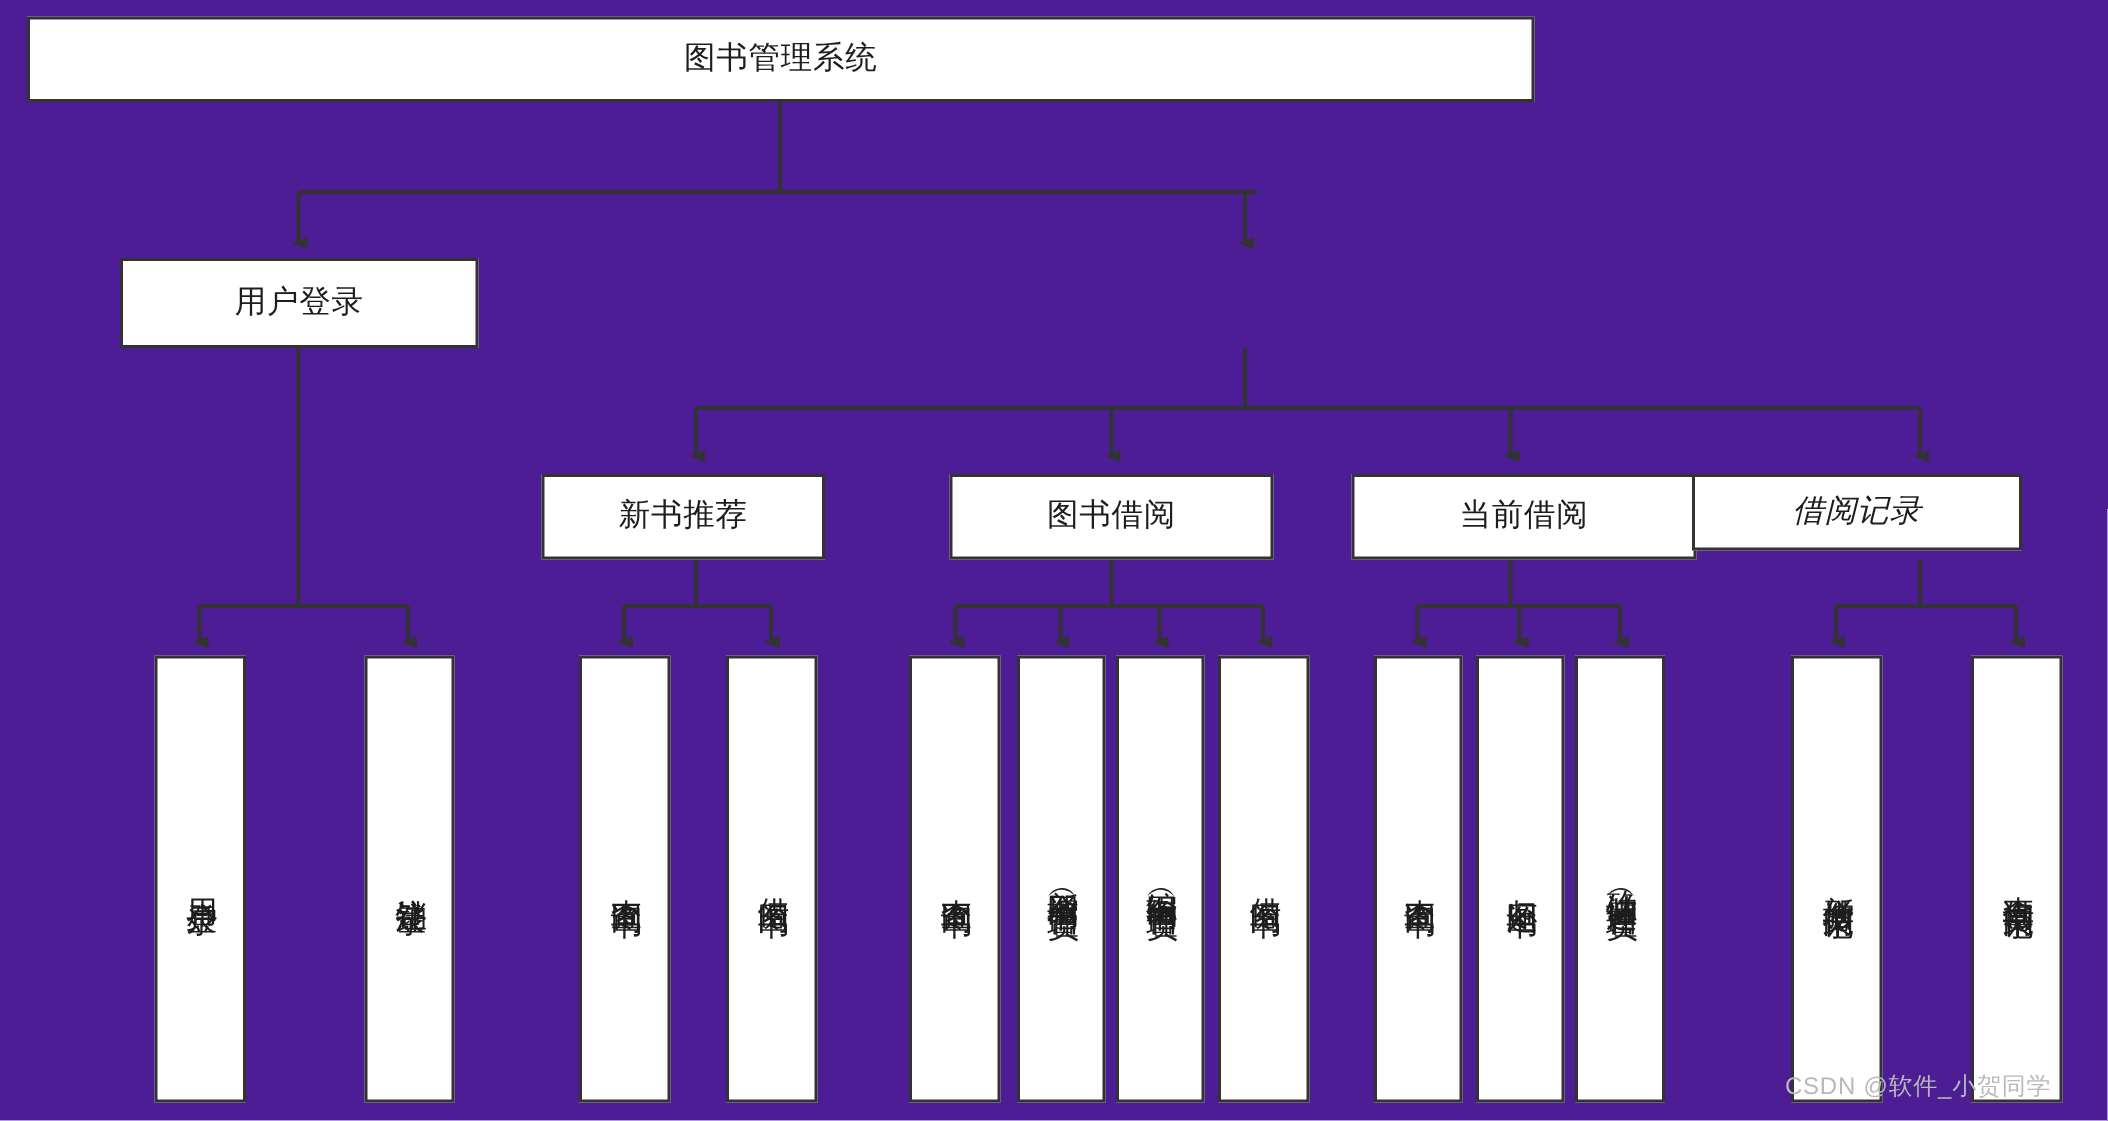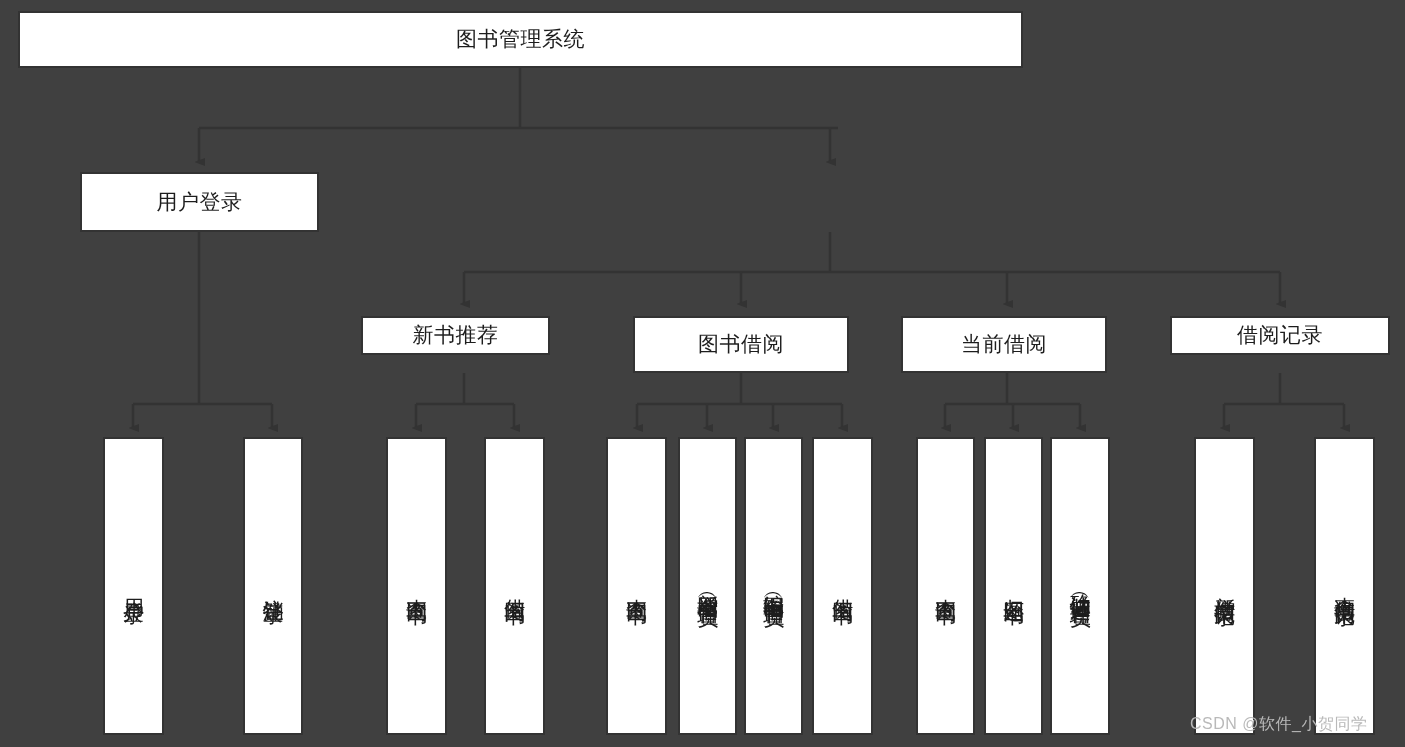--- a/index.html
+++ b/index.html
@@ -9,21 +9,21 @@
     background: #ffffff;
   }
   body {
     font-family: "Liberation Sans", "DejaVu Sans", sans-serif;
     color: #1a1a1a;
   }
   #canvas {
     position: relative;
     width: 1405px;
     height: 747px;
-    background: #404040;
+    background: #4c1d95;
     overflow: hidden;
   }
   #wires {
     position: absolute;
     left: 0;
     top: 0;
     width: 1405px;
     height: 747px;
     pointer-events: none;
   }
@@ -132,33 +132,33 @@
 
   <div class="node" style="left:18px; top:11px; width:1005px; height:57px;">
     <span class="node-label">图书管理系统</span>
   </div>
 
   <div class="node" style="left:80px; top:172px; width:239px; height:60px;">
     <span class="node-label">用户登录</span>
   </div>
 
 
-  <div class="node" style="left:361px; top:316px; width:189px; height:39px;">
+  <div class="node" style="left:361px; top:316px; width:189px; height:57px;">
     <span class="node-label">新书推荐</span>
   </div>
 
   <div class="node" style="left:633px; top:316px; width:216px; height:57px;">
     <span class="node-label">图书借阅</span>
   </div>
 
-  <div class="node" style="left:901px; top:316px; width:206px; height:57px;">
+  <div class="node" style="left:901px; top:316px; width:230px; height:57px;">
     <span class="node-label">当前借阅</span>
   </div>
 
-  <div class="node" style="left:1170px; top:316px; width:220px; height:39px;">
+  <div class="node" style="left:1128px; top:316px; width:220px; height:51px;font-style:italic;">
     <span class="node-label">借阅记录</span>
   </div>
 
   <div class="leaf" style="left:103px; top:437px; width:61px; height:298px;">
     <span class="leaf-label">用户登录</span>
   </div>
 
   <div class="leaf" style="left:243px; top:437px; width:60px; height:298px;">
     <span class="leaf-label">注销登录</span>
   </div>

